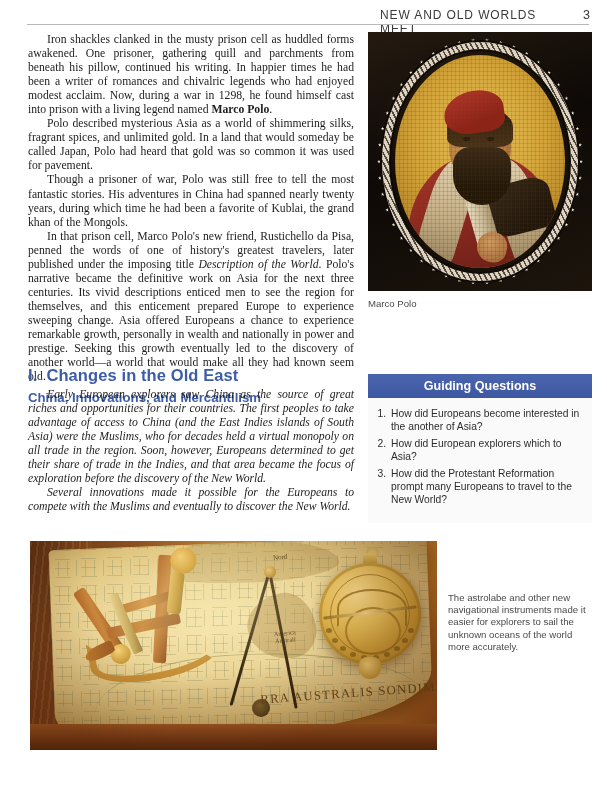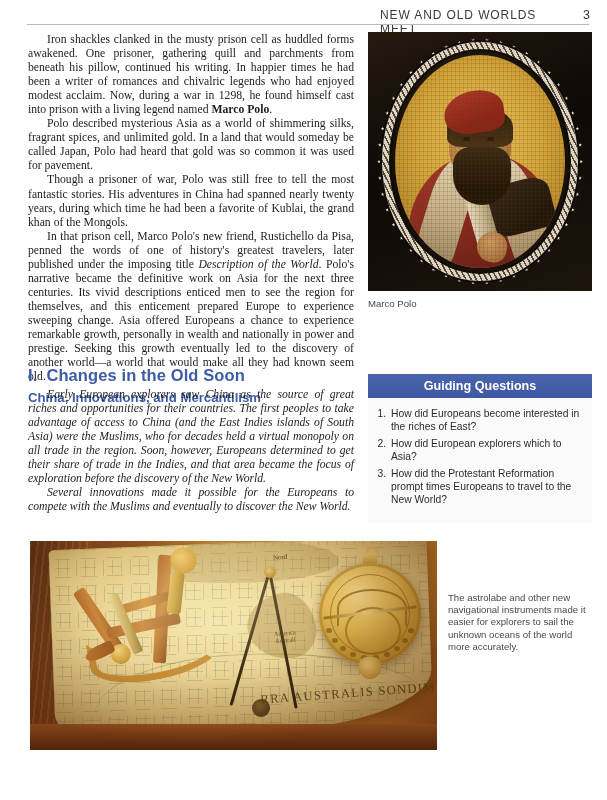--- a/index.html
+++ b/index.html
@@ -677,21 +677,21 @@
 <div class="head-rule"></div>
 
 <div class="text-col">
   <p><span>Iron shackles clanked in the musty prison cell as huddled forms awakened. One prisoner, gathering quill and parchments from beneath his pillow, continued his writing. In happier times he had been a writer of romances and chivalric legends who had enjoyed modest acclaim. Now, during a war in 1298, he found himself cast into prison with a living legend named </span><b>Marco Polo</b><span>.</span></p>
   <p>Polo described mysterious Asia as a world of shimmering silks, fragrant spices, and unlimited gold. In a land that would someday be called Japan, Polo had heard that gold was so common it was used for pavement.</p>
   <p>Though a prisoner of war, Polo was still free to tell the most fantastic stories. His adventures in China had spanned nearly twenty years, during which time he had been a favorite of Kublai, the grand khan of the Mongols.</p>
   <p><span>In that prison cell, Marco Polo's new friend, Rustichello da Pisa, penned the words of one of history's greatest travelers, later published under the imposing title </span><i>Description of the World</i><span>. Polo's narrative became the definitive work on Asia for the next three centuries. Its vivid descriptions enticed men to see the region for themselves, and this enticement prepared Europe to experience sweeping change. Asia offered Europeans a chance to experience remarkable growth, personally in wealth and nationally in power and prestige. Seeking this growth eventually led to the discovery of another world—a world that would make all they had known seem old.</span></p>
 </div>
 
 <div class="section-heading">
-  <span class="numeral">I.</span><span>Changes in the Old Soon</span>
+  <span class="numeral">I.</span><span>Changes in the Old East</span>
 </div>
 <div class="sub-heading">China, Innovations, and Mercantilism</div>
 
 <div class="section-body">
   <p>Early European explorers saw China as the source of great riches and opportunities for their countries. The first peoples to take advantage of access to China (and the East Indies islands of South Asia) were the Muslims, who for decades held a virtual monopoly on all trade in the region. Soon, however, Europeans determined to get their share of trade in the Indies, and that area became the focus of exploration before the discovery of the New World.</p>
   <p>Several innovations made it possible for the Europeans to compete with the Muslims and eventually to discover the New World.</p>
 </div>
 
 <figure class="polo-figure" style="margin:0;">
   <div class="polo-frame">
@@ -762,29 +762,29 @@
     </div>
   </div>
   <figcaption class="polo-caption">Marco Polo</figcaption>
 </figure>
 
 <aside class="gq-box">
   <div class="gq-header">Guiding Questions</div>
   <div class="gq-body">
     <div class="gq-item">
       <span class="gq-num">1.</span>
-      <span class="gq-text">How did Europeans become interested in the riches of East?</span>
+      <span class="gq-text">How did Europeans become interested in the another of Asia?</span>
     </div>
     <div class="gq-item">
       <span class="gq-num">2.</span>
       <span class="gq-text">How did European explorers which to Asia?</span>
     </div>
     <div class="gq-item">
       <span class="gq-num">3.</span>
-      <span class="gq-text">How did the Protestant Reformation prompt times Europeans to travel to the New World?</span>
+      <span class="gq-text">How did the Protestant Reformation prompt many Europeans to travel to the New World?</span>
     </div>
   </div>
 </aside>
 
 <figure class="astro-figure" style="margin:0;">
   <div class="astro-photo">
     <div class="astro-plank"></div>
     <div class="astro-map">
       <div class="astro-land-b"></div>
       <div class="astro-land-a"></div>

